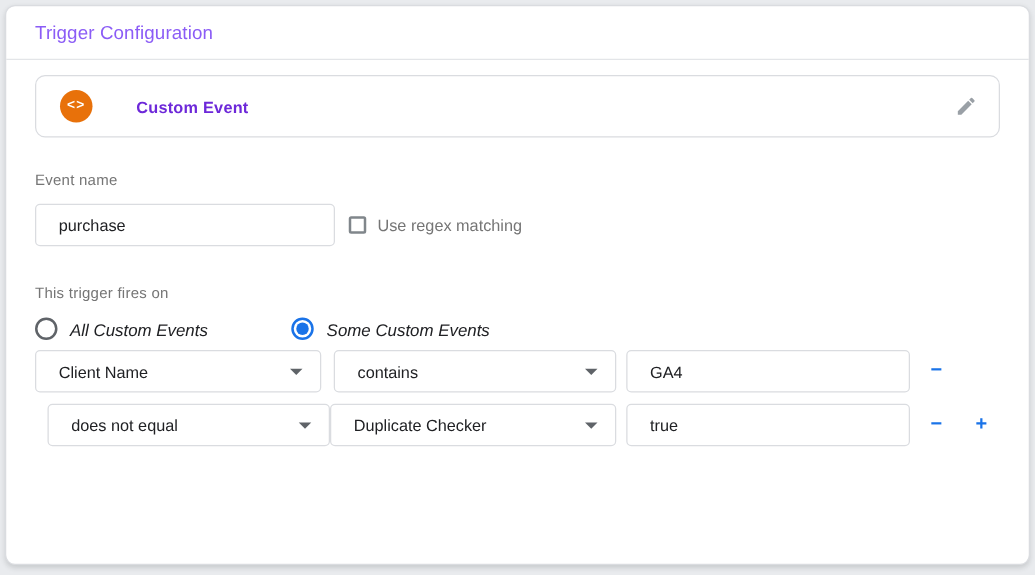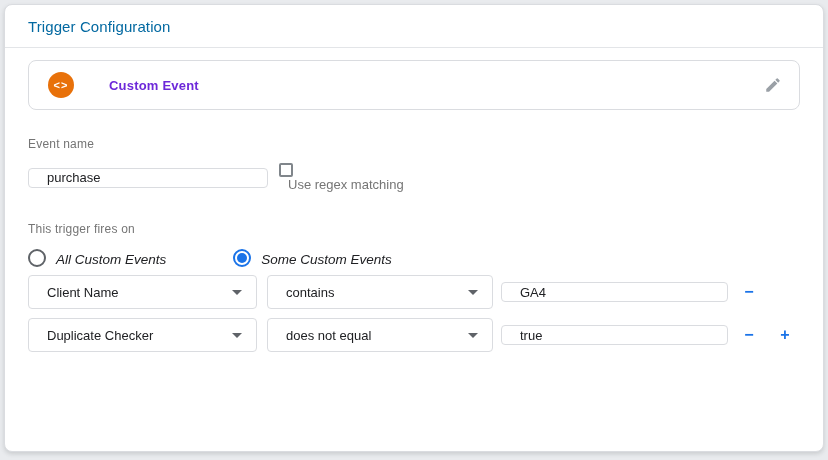--- a/index.html
+++ b/index.html
@@ -21,21 +21,21 @@
   .panel-header {
     height: 43px;
     display: flex;
     align-items: center;
     padding-left: 23px;
     border-bottom: 1px solid #e3e5e8;
   }
   .panel-title {
     font-size: 15px;
     font-weight: 400;
-    color: #0369a1;
+    color: #8b5cf6;
     letter-spacing: 0.1px;
   }
   .panel-body { padding: 0 23px; }
   .field-label {
     font-size: 12px;
     color: #757575;
     letter-spacing: 0.2px;
   }
   .lbl-trigger-type { margin-top: 25px; }
   .trigger-card {
@@ -78,36 +78,36 @@
     display: flex; align-items: center; justify-content: center;
     cursor: pointer;
   }
   .lbl-event-name { margin-top: 27px; }
   .event-row {
     margin-top: 12px;
     display: flex;
     align-items: center;
   }
   .text-input {
-    height: 20px;
+    height: 34px;
     border: 1px solid #dadce0;
     border-radius: 4px;
     font-family: "Liberation Sans", sans-serif;
     font-size: 13px;
     color: #202124;
     padding: 0 12px 0 18px;
     background: #fff;
     outline: none;
   }
   .event-name-input { width: 240px; }
   .checkbox-wrap {
     display: flex;
+    align-items: center;
     margin-left: 11px;
     cursor: pointer;
-    flex-direction: column;
   }
   .checkbox-box {
     width: 14px; height: 14px;
     border: 2px solid #80868b;
     border-radius: 2px;
     background: #fff;
     flex: 0 0 auto;
   }
   .checkbox-label {
     margin-left: 9px;
@@ -246,26 +246,26 @@
       </span>
       <span class="select-box sel-operator">
         <span class="select-value">contains</span>
         <span class="caret-down"></span>
       </span>
       <input class="text-input cond-value-input" type="text" value="GA4" style="">
       <span class="row-btn minus-btn">−</span>
     </div>
 
     <div class="condition-row">
+      <span class="select-box sel-operator">
+        <span class="select-value">does not equal</span>
+        <span class="caret-down"></span>
+      </span>
       <span class="select-box sel-variable">
         <span class="select-value">Duplicate Checker</span>
-        <span class="caret-down"></span>
-      </span>
-      <span class="select-box sel-operator">
-        <span class="select-value">does not equal</span>
         <span class="caret-down"></span>
       </span>
       <input class="text-input cond-value-input" type="text" value="true" style="">
       <span class="row-btn minus-btn">−</span>
       <span class="row-btn plus-btn">+</span>
     </div>
 
   </div>
 </div>
 

